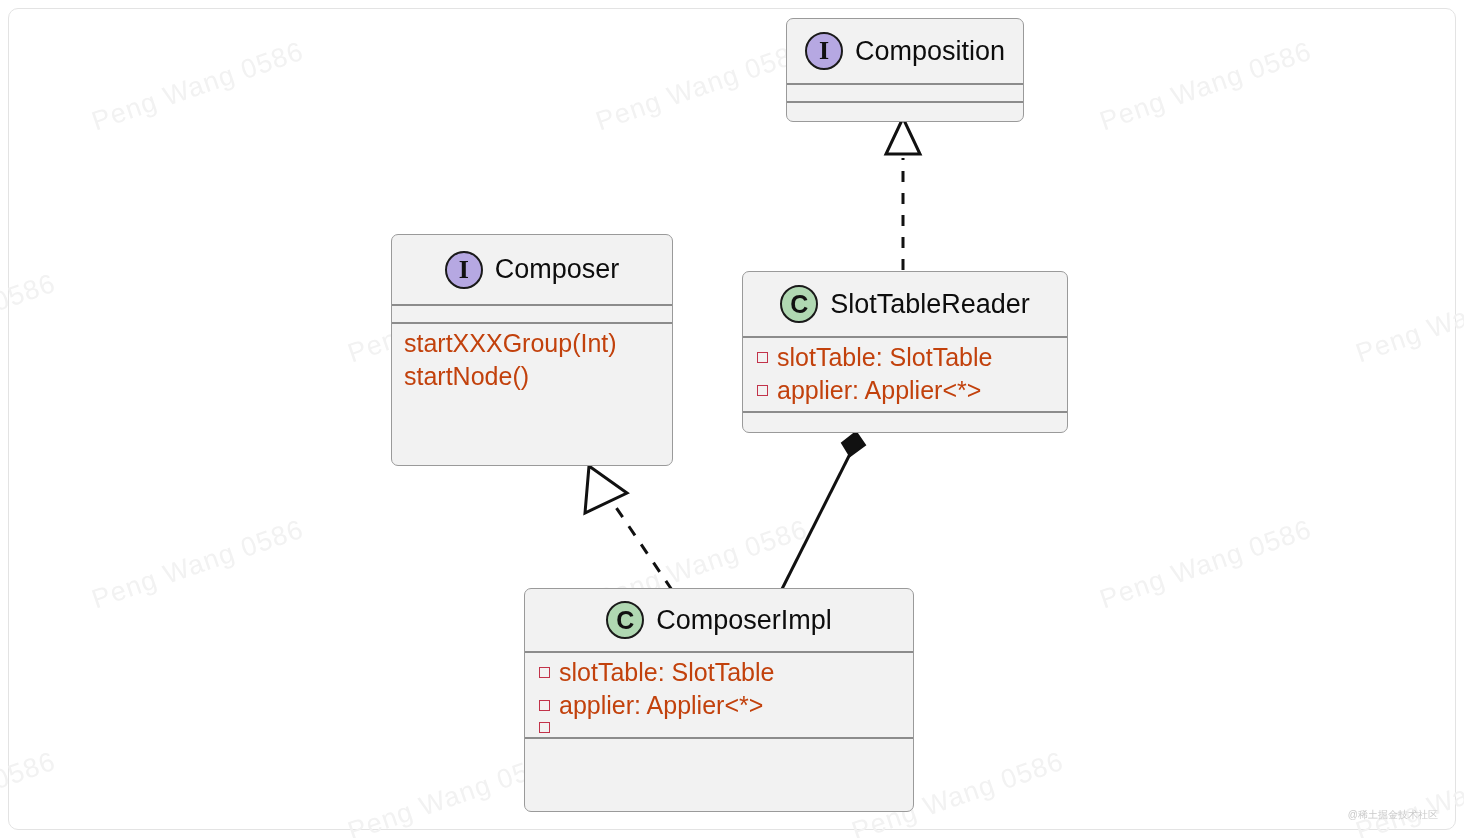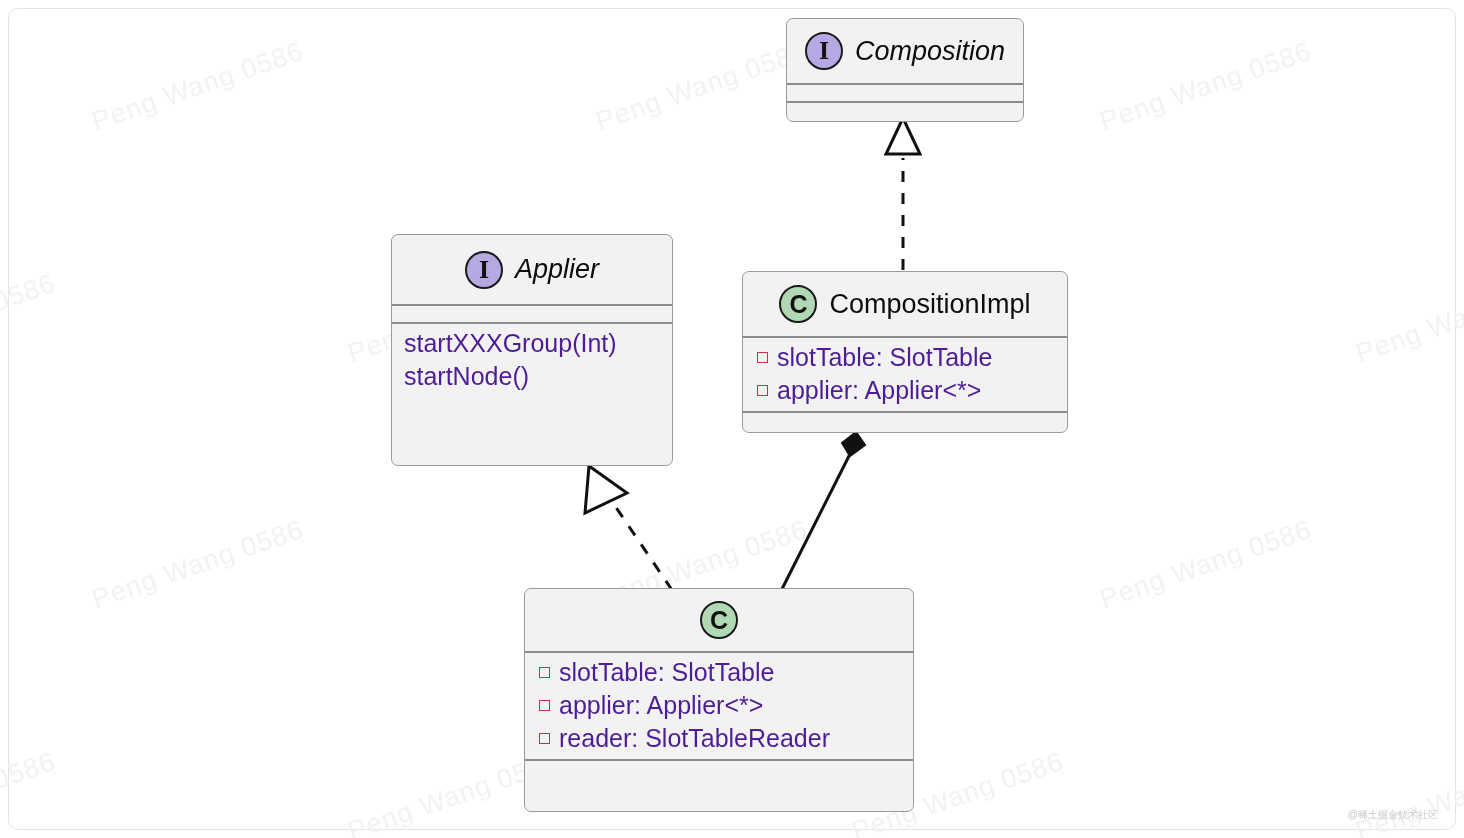--- a/index.html
+++ b/index.html
@@ -90,35 +90,35 @@
     flex: 0 0 auto;
   }
   .icon-interface { background: #b6a8e2; }
   .icon-class     { background: #b0d8b2; font-family: "Liberation Sans", sans-serif; font-size: 25px; }
 
   .uml-name {
     font-size: 27px;
     color: #0d0d0d;
     white-space: nowrap;
   }
-  .uml-name.italic { font-style: italic; }
+  .uml-name.italic { }
 
   .compartment {
     border-top: 2px solid #8c8c8c;
     box-sizing: border-box;
     padding: 3px 0 4px 0;
   }
   .compartment.empty { height: 18px; padding: 0; }
 
   .member {
     display: flex;
     align-items: center;
     gap: 9px;
     font-size: 25px;
-    color: #4c1d95;
+    color: #c2410c;
     line-height: 33px;
     white-space: nowrap;
     padding-left: 14px;
   }
   .member.nomark { padding-left: 12px; }
   .vis-private {
     width: 11px;
     height: 11px;
     border: 1.6px solid #c2334a;
     background: transparent;
@@ -184,67 +184,67 @@
       <span class="stereo-icon icon-interface">I</span>
       <span class="uml-name italic">Composition</span>
     </div>
     <div class="compartment empty"></div>
     <div class="compartment empty"></div>
   </div>
 
   <div class="uml-box" style="left:391px; top:234px; width:282px; height:232px;">
     <div class="uml-title" style="height:69px;">
       <span class="stereo-icon icon-interface">I</span>
-      <span class="uml-name italic">Applier</span>
+      <span class="uml-name italic">Composer</span>
     </div>
     <div class="compartment empty"></div>
     <div class="compartment">
       <div class="member nomark">
         <span>startXXXGroup(Int)</span>
       </div>
       <div class="member nomark">
         <span>startNode()</span>
       </div>
     </div>
   </div>
 
   <div class="uml-box" style="left:742px; top:271px; width:326px; height:162px;">
     <div class="uml-title" style="height:64px;">
       <span class="stereo-icon icon-class">C</span>
-      <span class="uml-name">CompositionImpl</span>
+      <span class="uml-name">SlotTableReader</span>
     </div>
     <div class="compartment">
       <div class="member">
         <span class="vis-private"></span>
         <span>slotTable: SlotTable</span>
       </div>
       <div class="member">
         <span class="vis-private"></span>
         <span>applier: Applier&lt;*&gt;</span>
       </div>
     </div>
     <div class="compartment empty"></div>
   </div>
 
   <div class="uml-box" style="left:524px; top:588px; width:390px; height:224px;">
     <div class="uml-title" style="height:62px;">
       <span class="stereo-icon icon-class">C</span>
+      <span class="uml-name">ComposerImpl</span>
     </div>
     <div class="compartment">
       <div class="member">
         <span class="vis-private"></span>
         <span>slotTable: SlotTable</span>
       </div>
       <div class="member">
         <span class="vis-private"></span>
         <span>applier: Applier&lt;*&gt;</span>
       </div>
       <div class="member">
         <span class="vis-private"></span>
-        <span>reader: SlotTableReader</span>
       </div>
     </div>
     <div class="compartment empty"></div>
   </div>
 
   <div class="credit">@稀土掘金技术社区</div>
 
 </div>
 
 </body></html>

